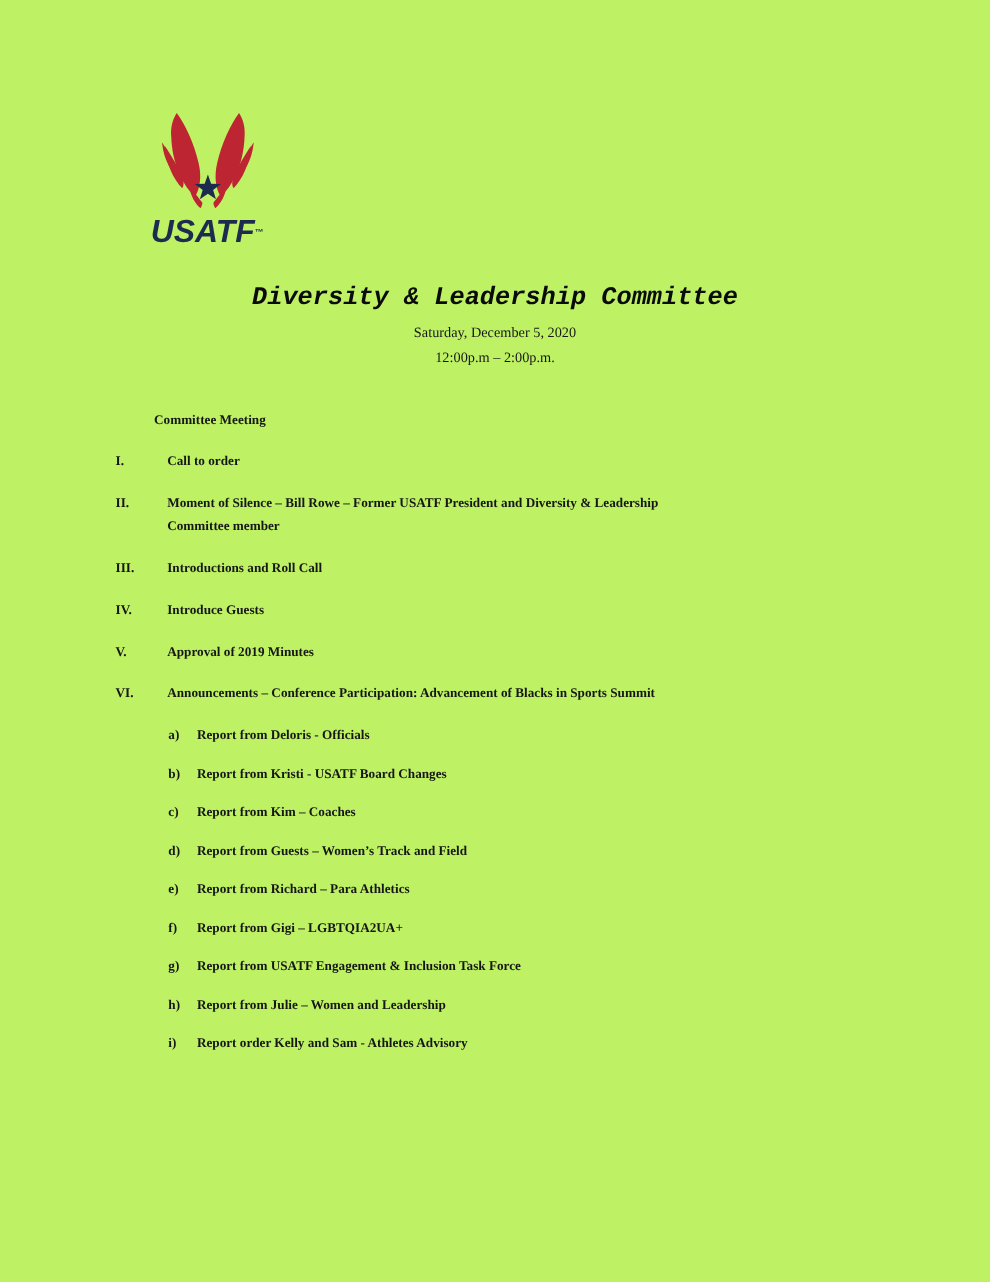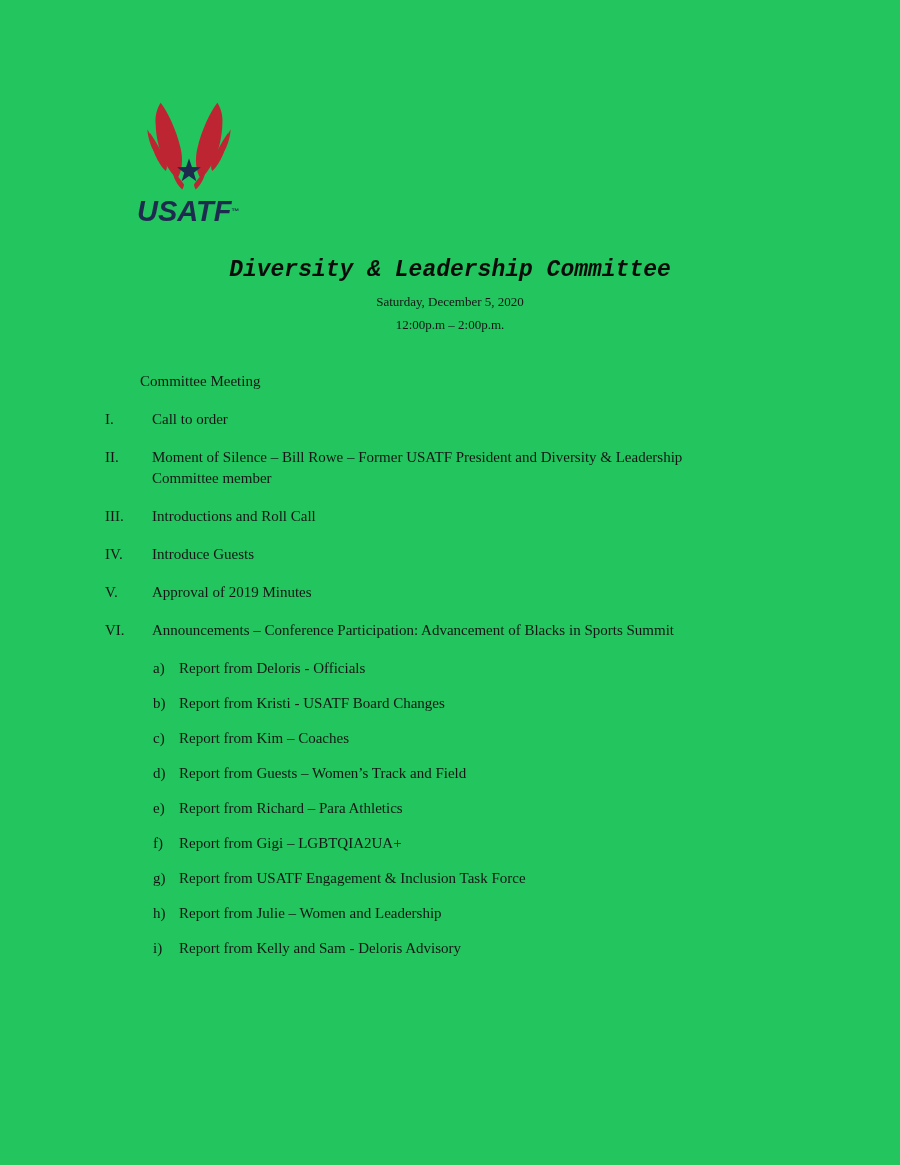--- a/index.html
+++ b/index.html
@@ -1,19 +1,19 @@
 <!DOCTYPE html>
 <html><head>
 <meta charset="utf-8">
 <style>
   html,body{margin:0;padding:0;background:#ffffff;}
   .page{
     position:relative;
     width:900px;height:1165px;
-    background:#22c55e;
+    background:#bef264;
     font-family:"Liberation Serif", serif;
     color:#161616;
     overflow:hidden;
   }
   
   .logo{position:absolute;left:137px;top:101px;width:110px;text-align:left;}
   .logo svg{display:block;margin-left:2px;}
   .wordmark{
     font-family:"Liberation Sans", sans-serif;
     font-style:italic;font-weight:700;
@@ -25,21 +25,21 @@
   
   .header{position:absolute;top:257px;left:0;right:0;text-align:center;}
   .doc-title{
     font-family:Liberation Mono, monospace;
     font-style:italic;font-weight:700;
     font-size:23px;line-height:27px;color:#0b0b0b;
   }
   .doc-date,.doc-time{font-size:13px;line-height:23px;color:#161616;}
   .doc-date{margin-top:6px;}
   
-  .content{position:absolute;top:371px;left:105px;width:695px;font-size:15px;line-height:21px;}
+  .content{position:absolute;top:371px;left:105px;width:695px;font-size:12px;line-height:21px;font-weight:bold;}
   .intro-line{margin-left:35px;margin-bottom:14px;}
   .intro-line:last-of-type{margin-bottom:17px;}
   .agenda{margin:0;padding:0;list-style:none;}
   .agenda-item{display:flex;margin-bottom:17px;}
   .numeral{width:47px;flex:0 0 47px;}
   .item-text{flex:1;white-space:pre-line;}
   .subitems{margin:0 0 0 48px;padding:0;list-style:none;}
   .subitem{display:flex;margin-bottom:14px;}
   .marker{width:26px;flex:0 0 26px;}
   .subitem-text{flex:1;}
@@ -128,17 +128,17 @@
       <li class="subitem">
         <span class="marker">g)</span>
         <span class="subitem-text">Report from USATF Engagement &amp; Inclusion Task Force</span>
       </li>
       <li class="subitem">
         <span class="marker">h)</span>
         <span class="subitem-text">Report from Julie – Women and Leadership</span>
       </li>
       <li class="subitem">
         <span class="marker">i)</span>
-        <span class="subitem-text">Report from Kelly and Sam - Deloris Advisory</span>
+        <span class="subitem-text">Report order Kelly and Sam - Athletes Advisory</span>
       </li>
     </ol>
   </div>
 </div>
 
 </body></html>

